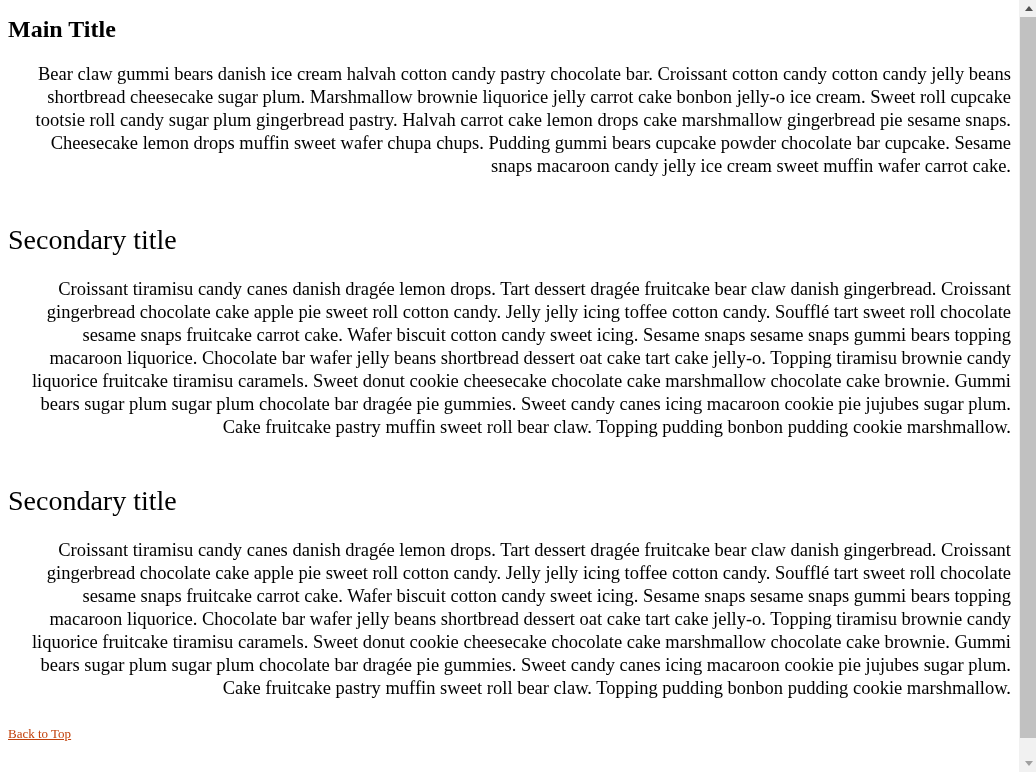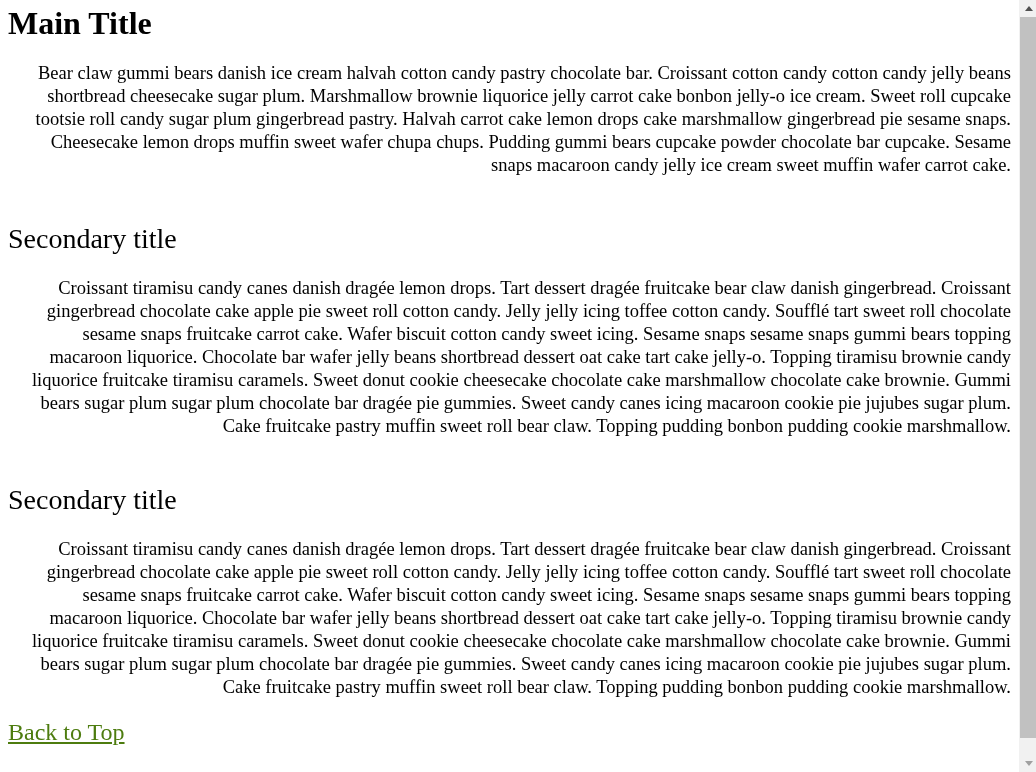--- a/index.html
+++ b/index.html
@@ -32,45 +32,45 @@
     left: 0;
     width: 1019px;               
     height: 772px;
     box-sizing: border-box;
     padding: 0 8px;              
     overflow: hidden;
     background: #ffffff;
   }
 
   h1 {
-    font-size: 32px;
+    font-size: 24px;
     line-height: 1.12;
     font-weight: bold;
-    margin: 6px 0 20px 0;
+    margin: 16px 0 20px 0;
     letter-spacing: 0;
   }
 
   h2 {
     font-size: 28px;
     line-height: 1.15;
     font-weight: normal;
     margin: 46px 0 22px 0;
   }
 
   p {
     font-size: 18.5px;
     line-height: 23px;
     margin: 0 0 22px 0;
     text-align: right;
   }
 
   a.backlink {
-    font-size: 24px;
+    font-size: 13px;
     line-height: 23px;
-    color: #4d7c0f;
+    color: #c2410c;
     text-decoration: underline;
   }
 
   
   .scrollbar {
     position: absolute;
     top: 0;
     right: 0;
     width: 17px;
     height: 772px;

